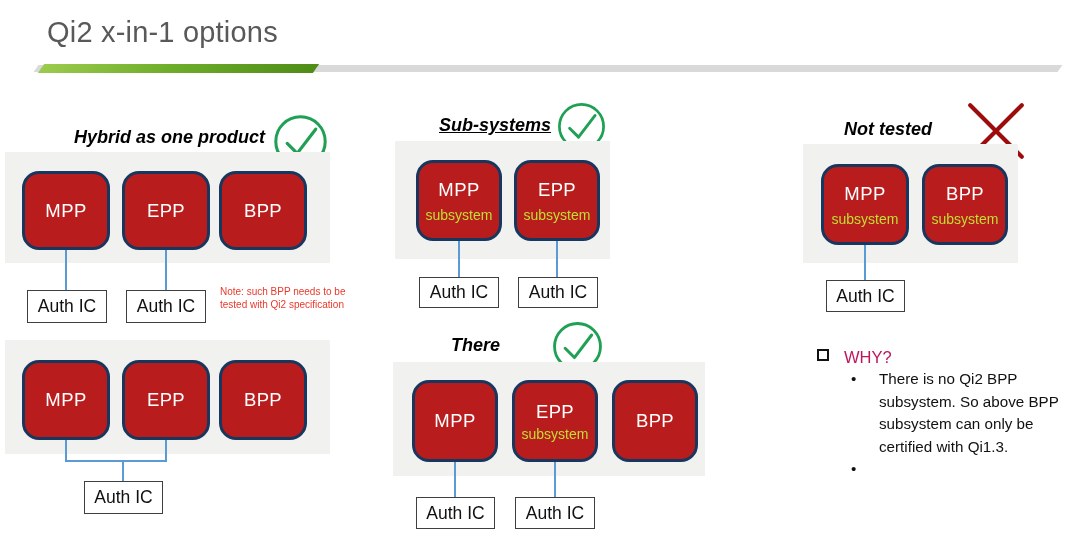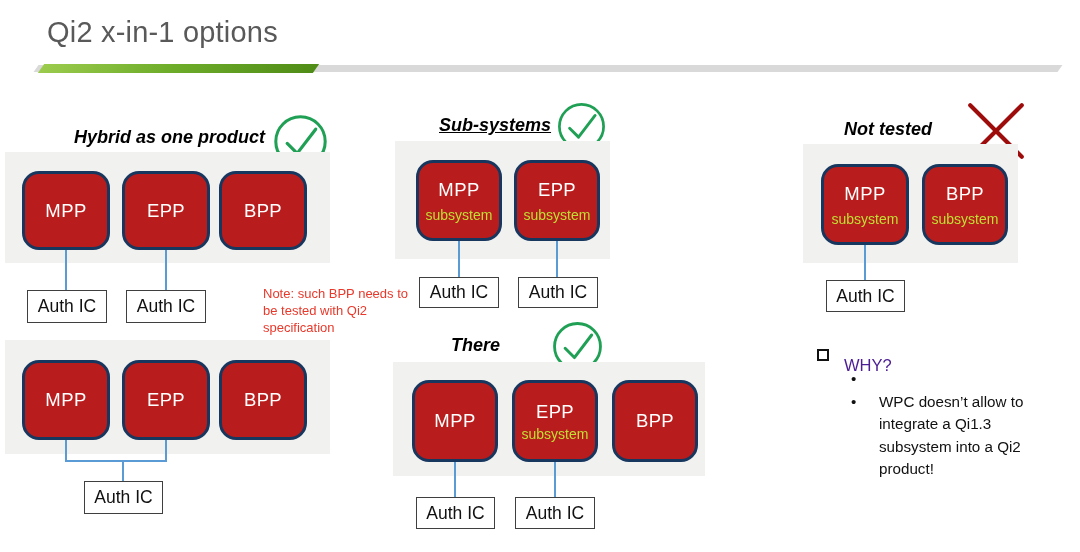--- a/index.html
+++ b/index.html
@@ -13,23 +13,23 @@
   .panel{position:absolute;background:#F1F1F0;}
   .bbox{position:absolute;background:#b91c1c;border:3px solid #17375E;border-radius:17px;
         display:flex;flex-direction:column;align-items:center;justify-content:center;color:#fff;box-sizing:border-box;}
   .bbox-label{font-size:18.5px;letter-spacing:0.4px;}
   .bbox-sub{font-size:14px;color:#BFE033;margin-top:6px;}
   .auth{position:absolute;background:#fff;border:1.6px solid #3F3F3F;display:flex;align-items:center;
         justify-content:center;font-size:17.5px;color:#111;box-sizing:border-box;}
   .vline{position:absolute;width:2px;background:#5B9BD5;}
   .hline{position:absolute;height:2px;background:#5B9BD5;}
   .badge{position:absolute;}
-  .note{position:absolute;left:220px;top:285px;width:150px;color:#E8392B;font-size:13px;line-height:1.32;margin-left:43px;}
+  .note{position:absolute;left:220px;top:285px;width:150px;color:#E8392B;font-size:10px;line-height:1.32;}
   .why-square{position:absolute;left:817px;top:349px;width:12px;height:12px;border:2.4px solid #111;box-sizing:border-box;}
-  .why-title{position:absolute;left:844px;top:356px;font-size:16.5px;color:#4c1d95;}
+  .why-title{position:absolute;left:844px;top:348px;font-size:16.5px;color:#be185d;}
   .why-list{position:absolute;left:851px;top:368px;width:210px;font-size:15.2px;line-height:22.5px;color:#111;}
   .why-item{display:flex;}
   .why-marker{width:28px;flex:none;}
   .why-text{flex:1;}
   .watermark{position:absolute;left:693px;top:484px;font-size:30px;color:#C6C6C6;opacity:0.9;
              white-space:nowrap;z-index:10;letter-spacing:1px;}
   svg{display:block;}
 </style>
 </head>
 <body>
@@ -149,21 +149,21 @@
   </div>
 
   <div class="vline" style="left:864px;top:245px;height:35px;"></div>
   <div class="auth" style="left:826px;top:280px;width:79px;height:32px;">Auth IC</div>
 
   <div class="why-square"></div>
   <div class="why-title">WHY?</div>
   <div class="why-list">
     <div class="why-item">
       <span class="why-marker">•</span>
+      <span class="why-text">There is no Qi2 BPP subsystem. So above BPP subsystem can only be certified with Qi1.3.</span>
     </div>
     <div class="why-item">
       <span class="why-marker">•</span>
-      <span class="why-text">WPC doesn’t allow to integrate a Qi1.3 subsystem into a Qi2 product!</span>
     </div>
   </div>
 
 
 </div>
 
 </body></html>

